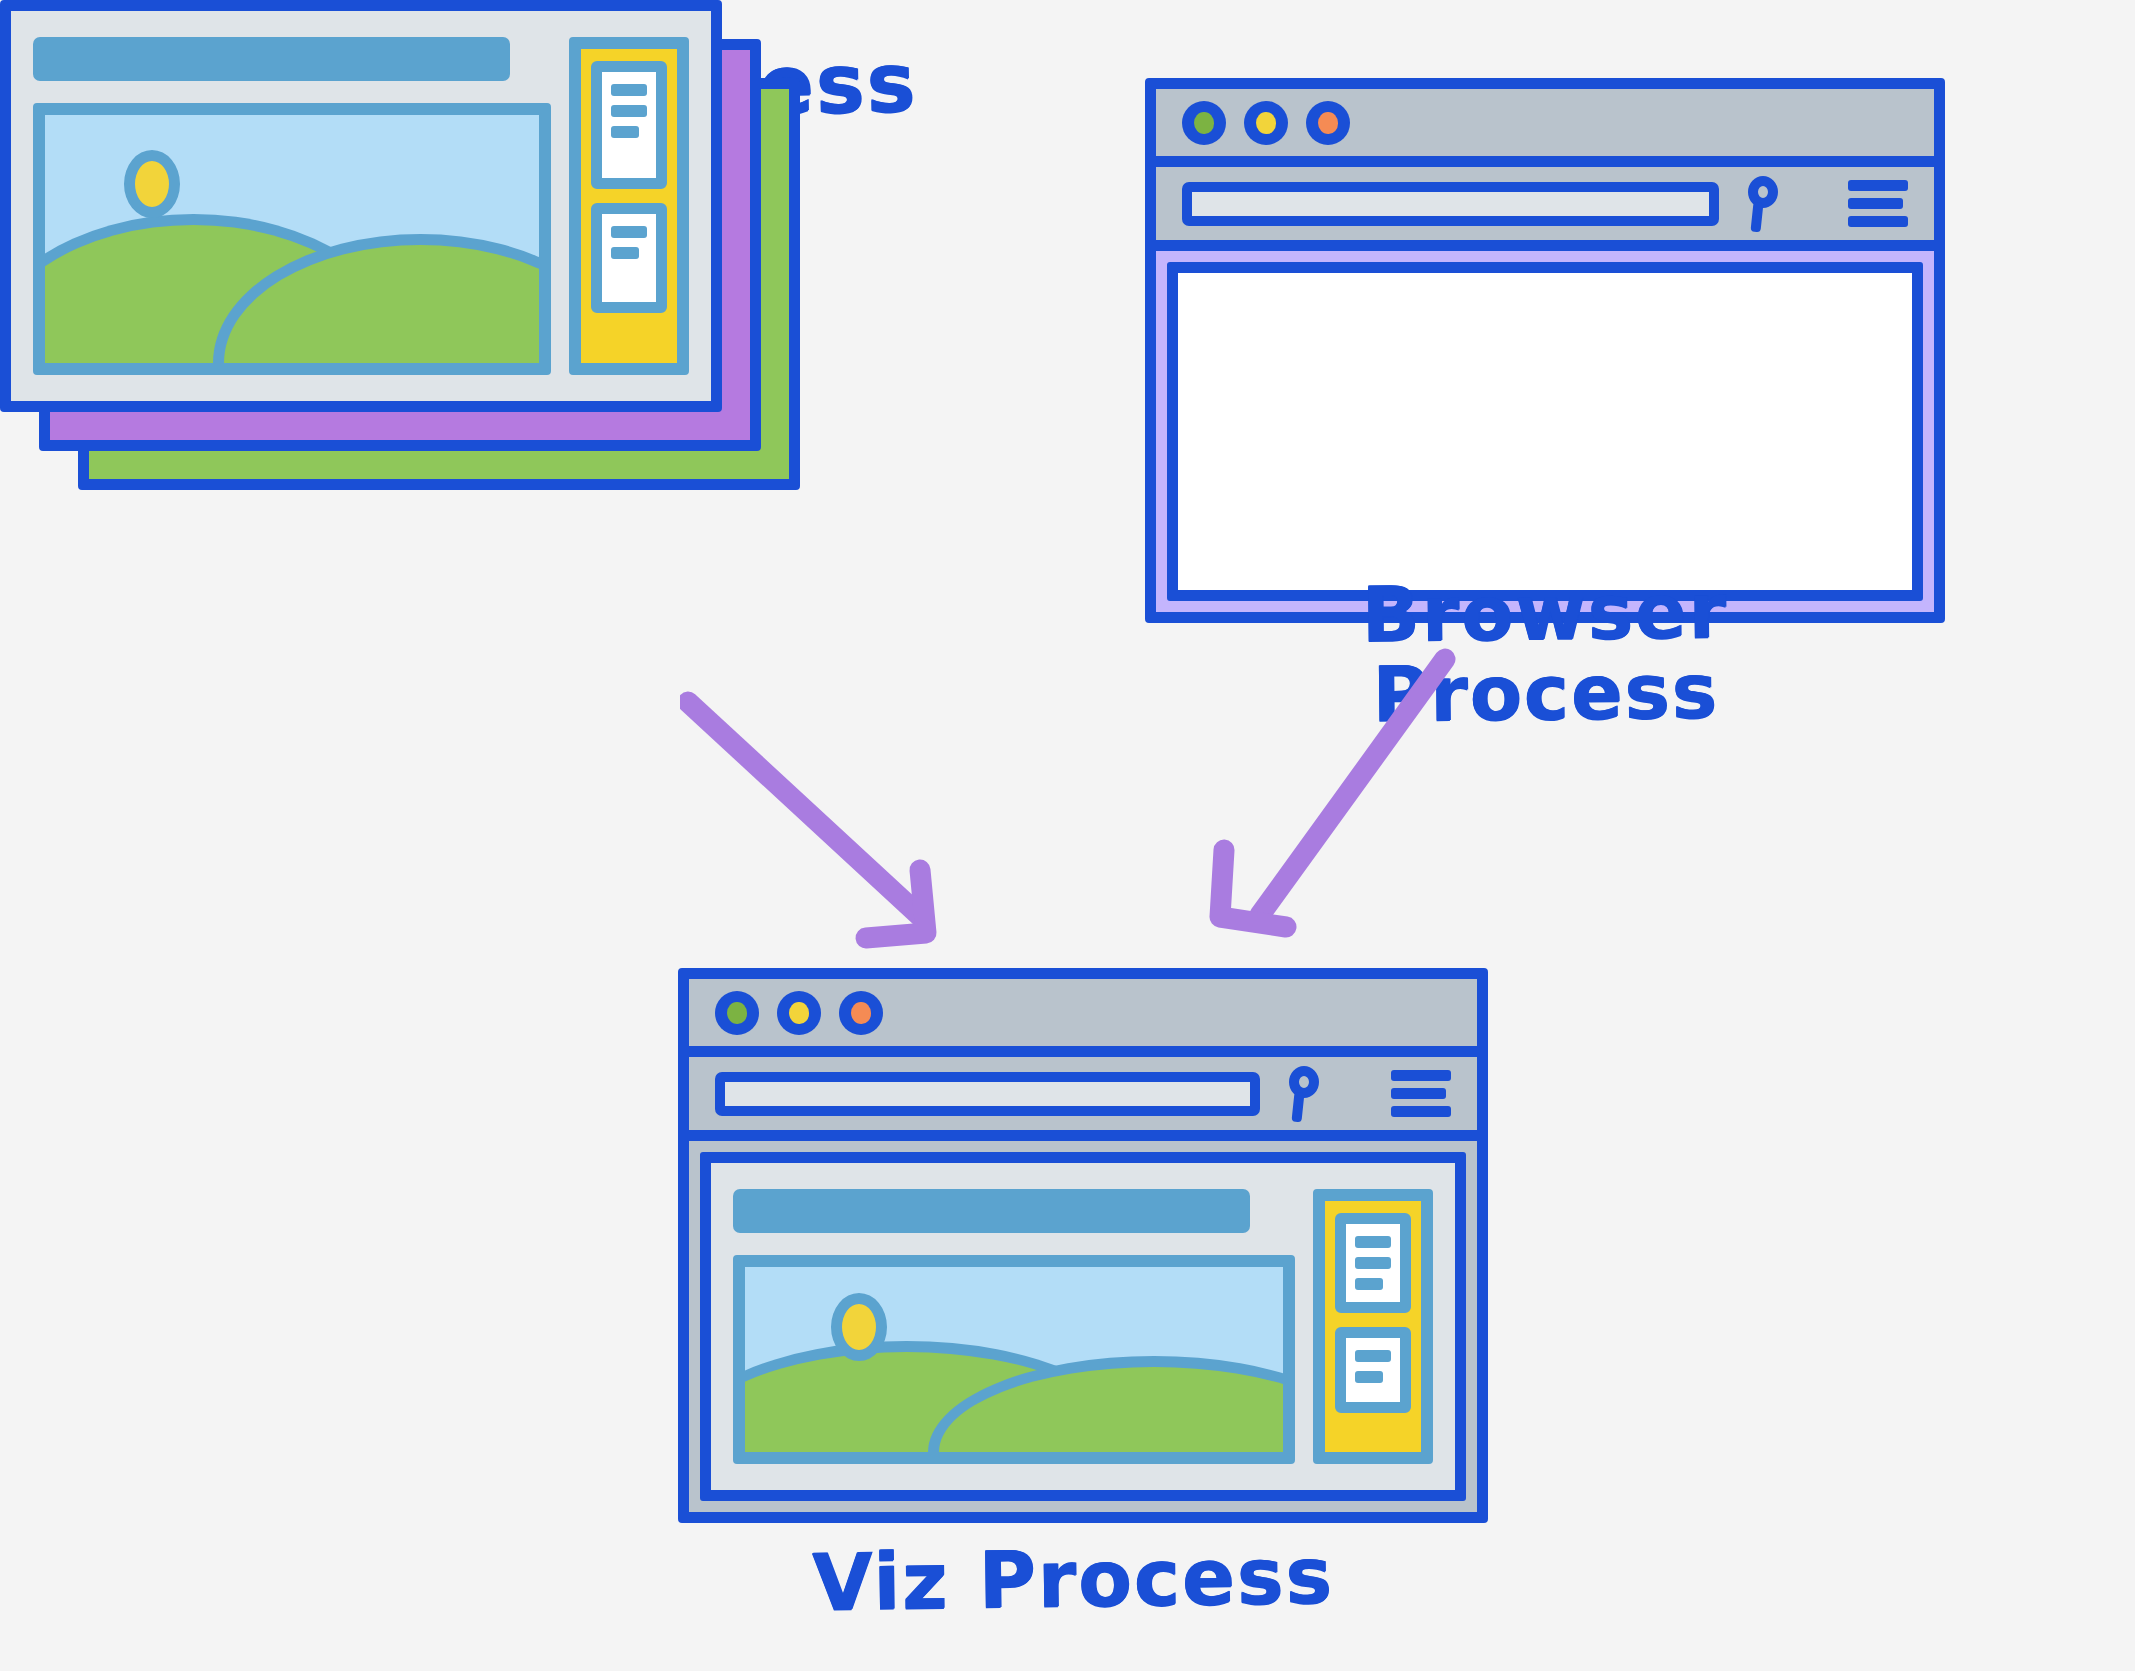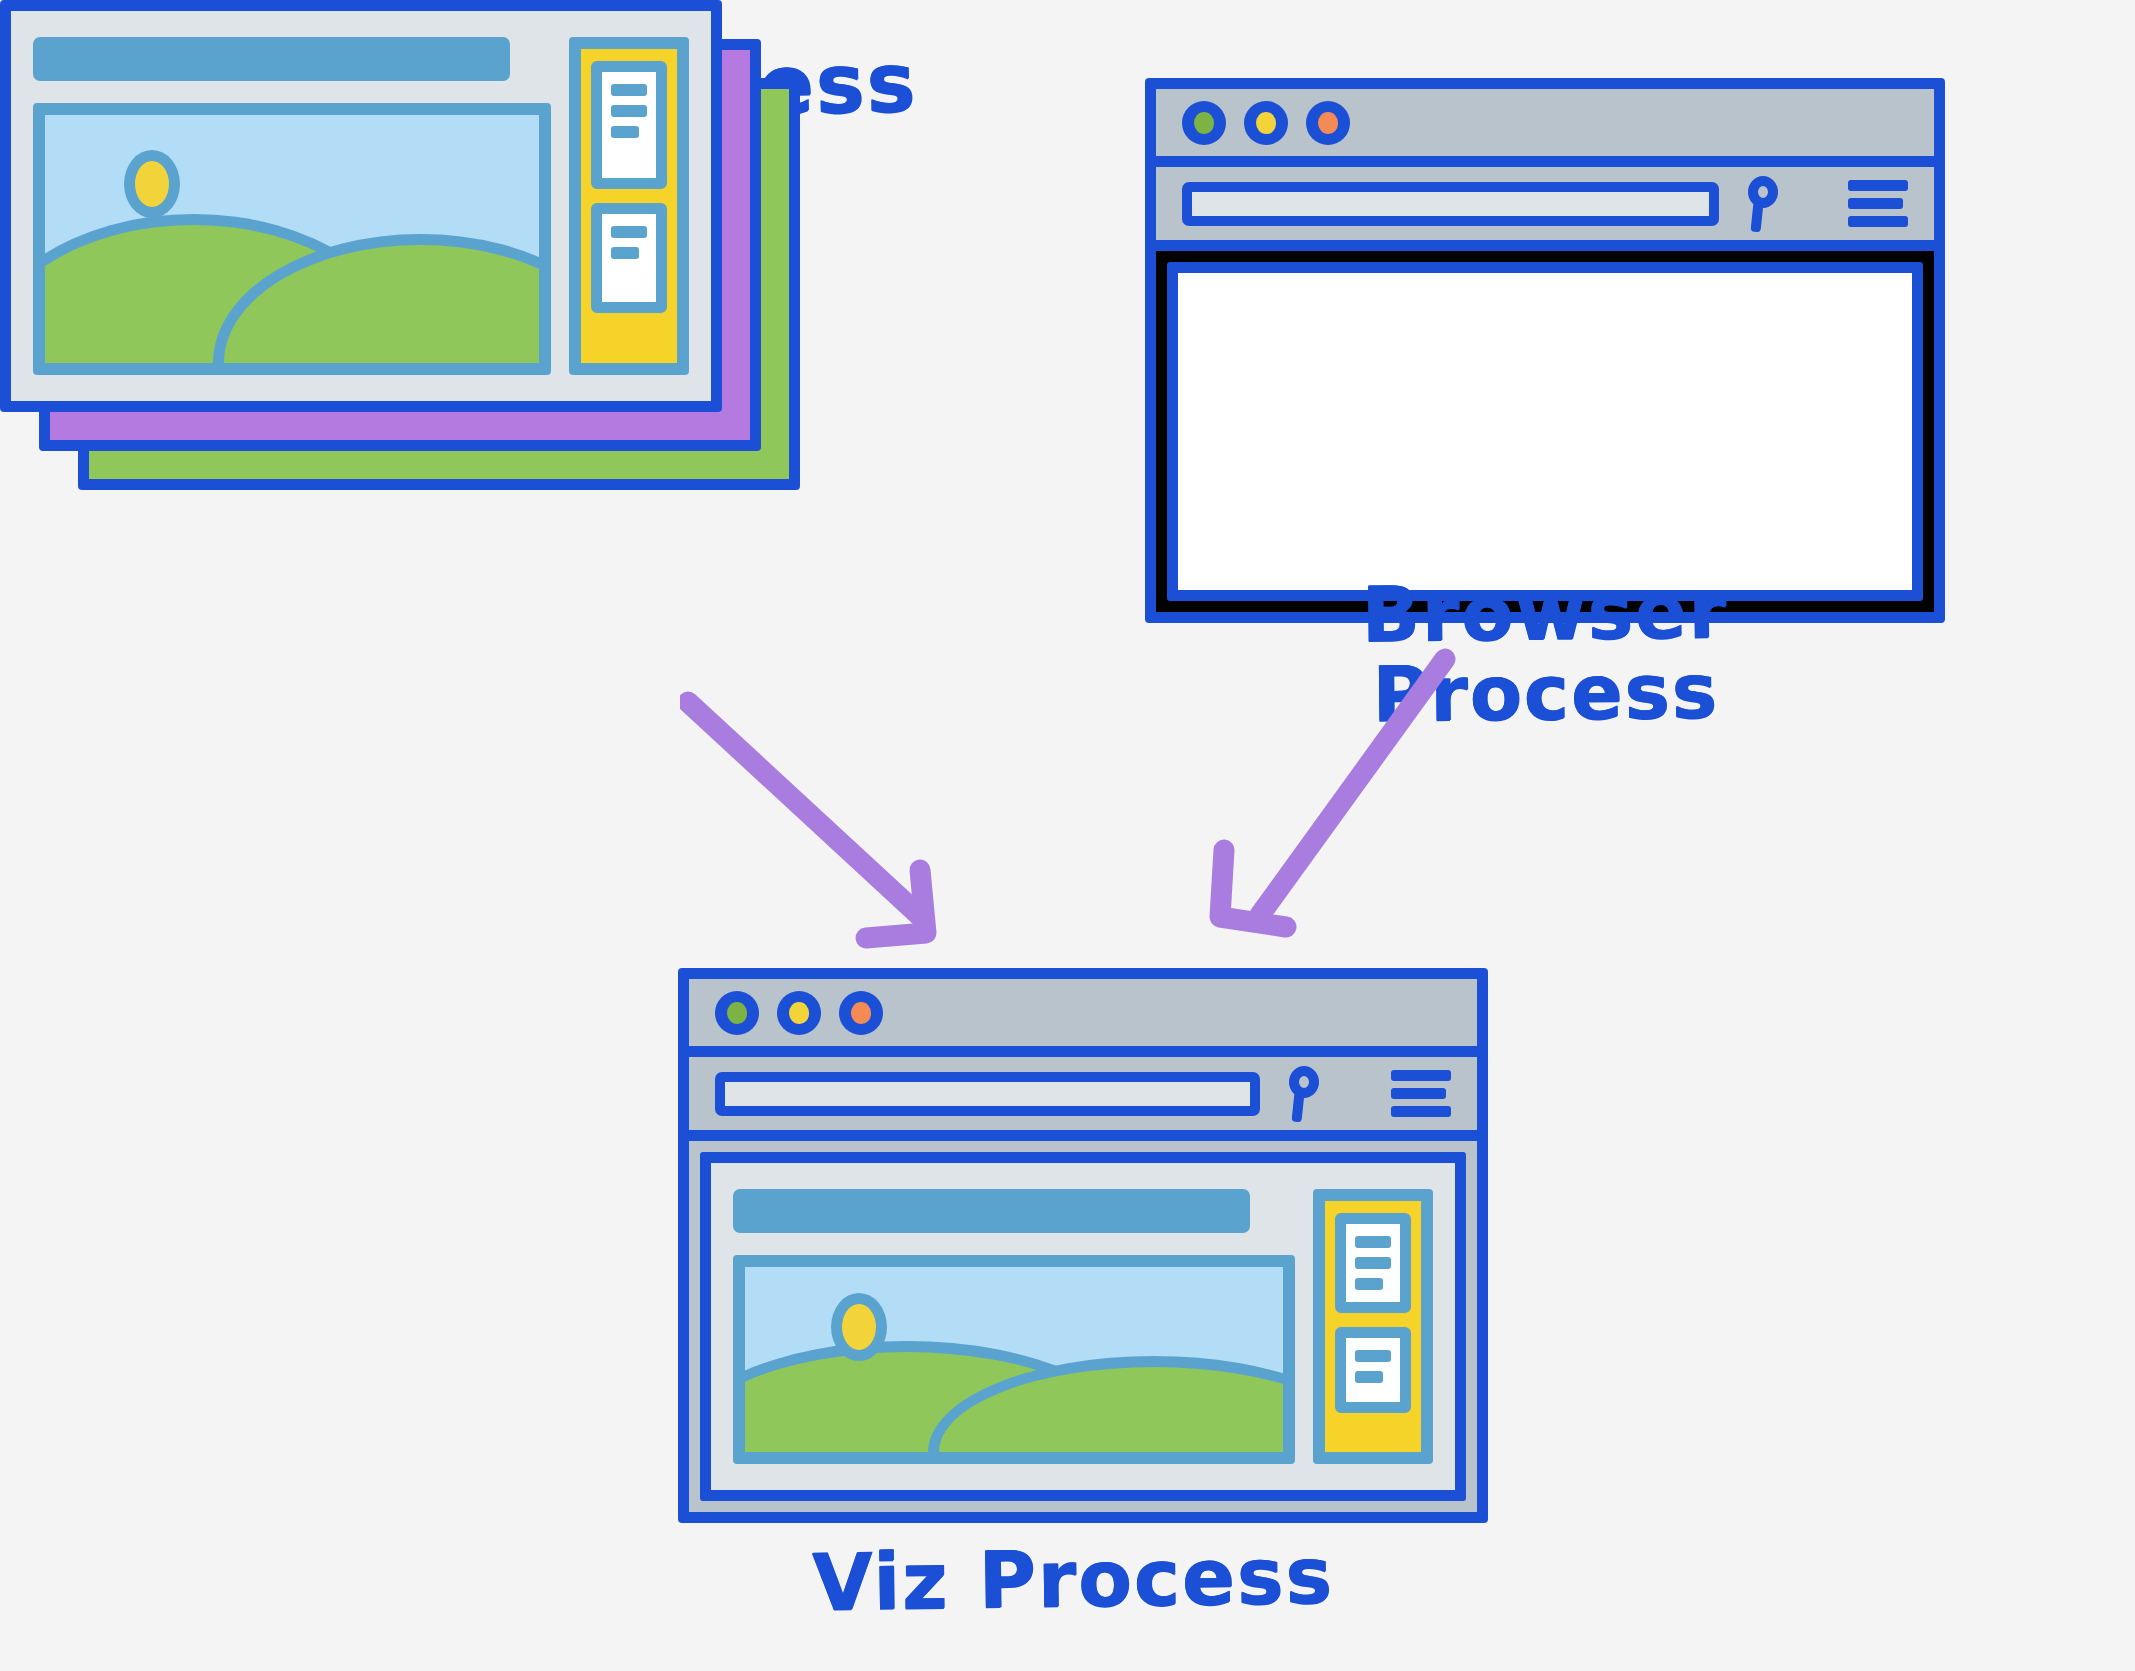--- a/index.html
+++ b/index.html
@@ -129,21 +129,21 @@
   }
   .menu-icon{flex:0 0 auto;display:flex;flex-direction:column;gap:7px;width:60px;margin-left:auto;}
   .menu-icon span{display:block;height:11px;background:#1a4fd6;border-radius:3px;}
   .menu-icon span:nth-child(1){width:100%;}
   .menu-icon span:nth-child(2){width:92%;}
   .menu-icon span:nth-child(3){width:100%;}
 
   
   #browser-win{left:1145px;top:78px;width:800px;height:545px;}
   #browser-win .inner{
-    position:absolute;inset:11px;background:#000000;
+    position:absolute;inset:11px;background:#c4b5fd;
     display:flex;flex-direction:column;box-sizing:border-box;
   }
   #browser-win .body{
     flex:1 1 auto;background:#ffffff;margin:11px;
     border:11px solid #1a4fd6;border-radius:3px;position:relative;
     box-sizing:border-box;
   }
 
   
   #viz-win{left:678px;top:968px;width:810px;height:555px;}

